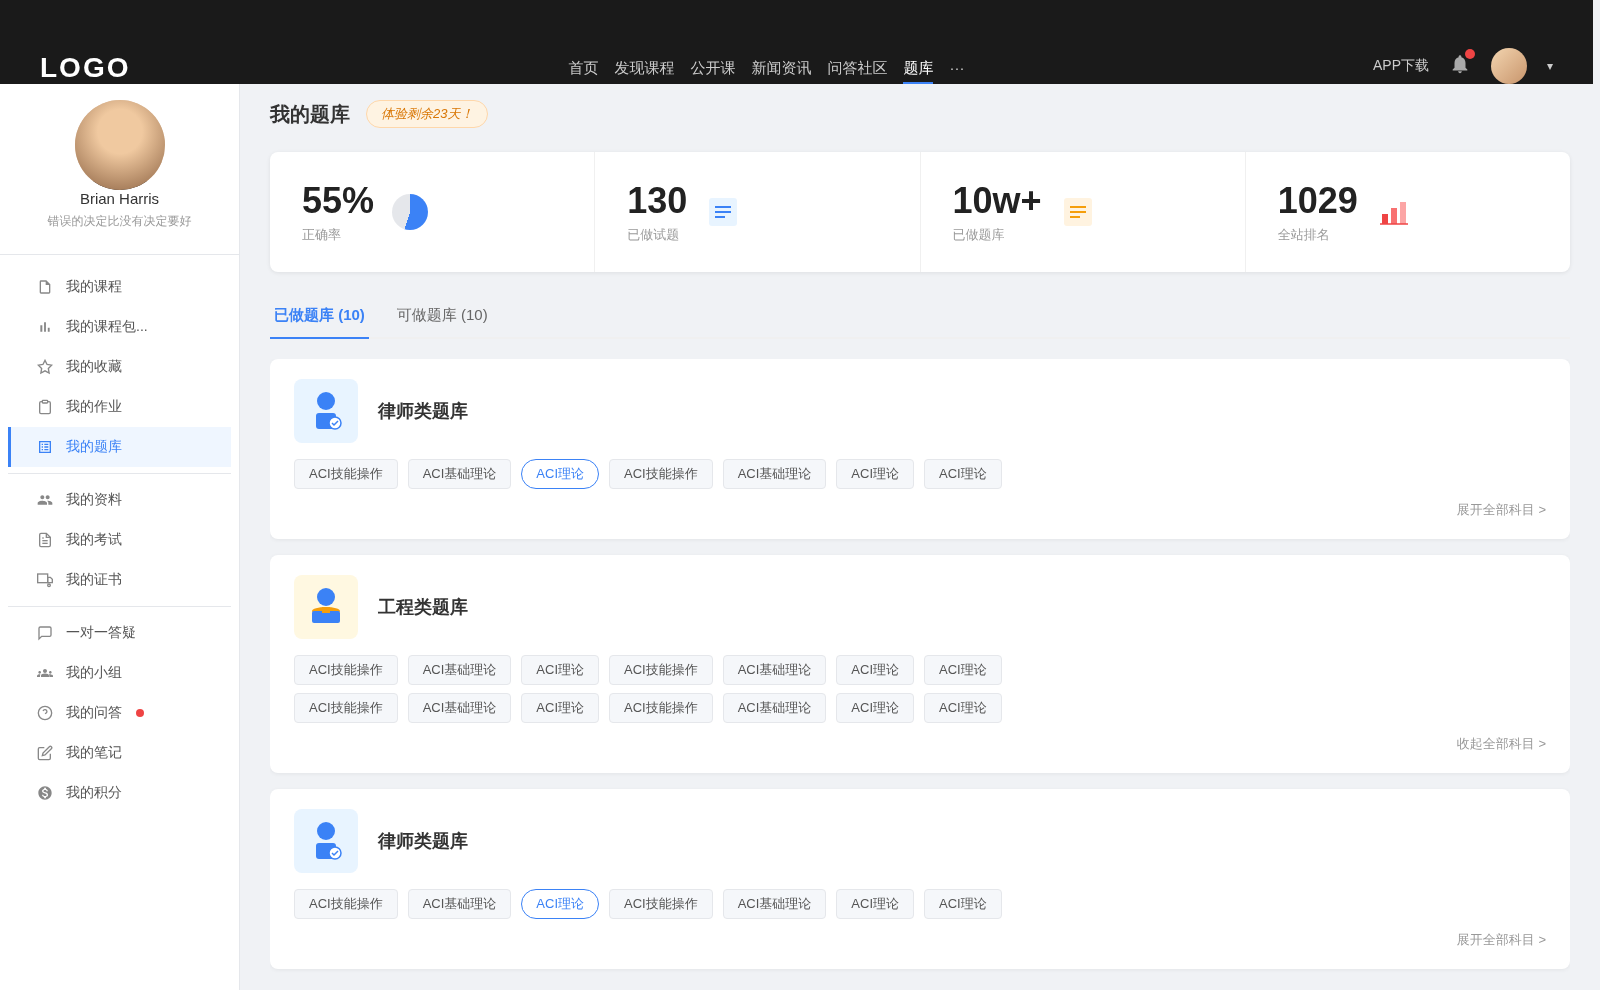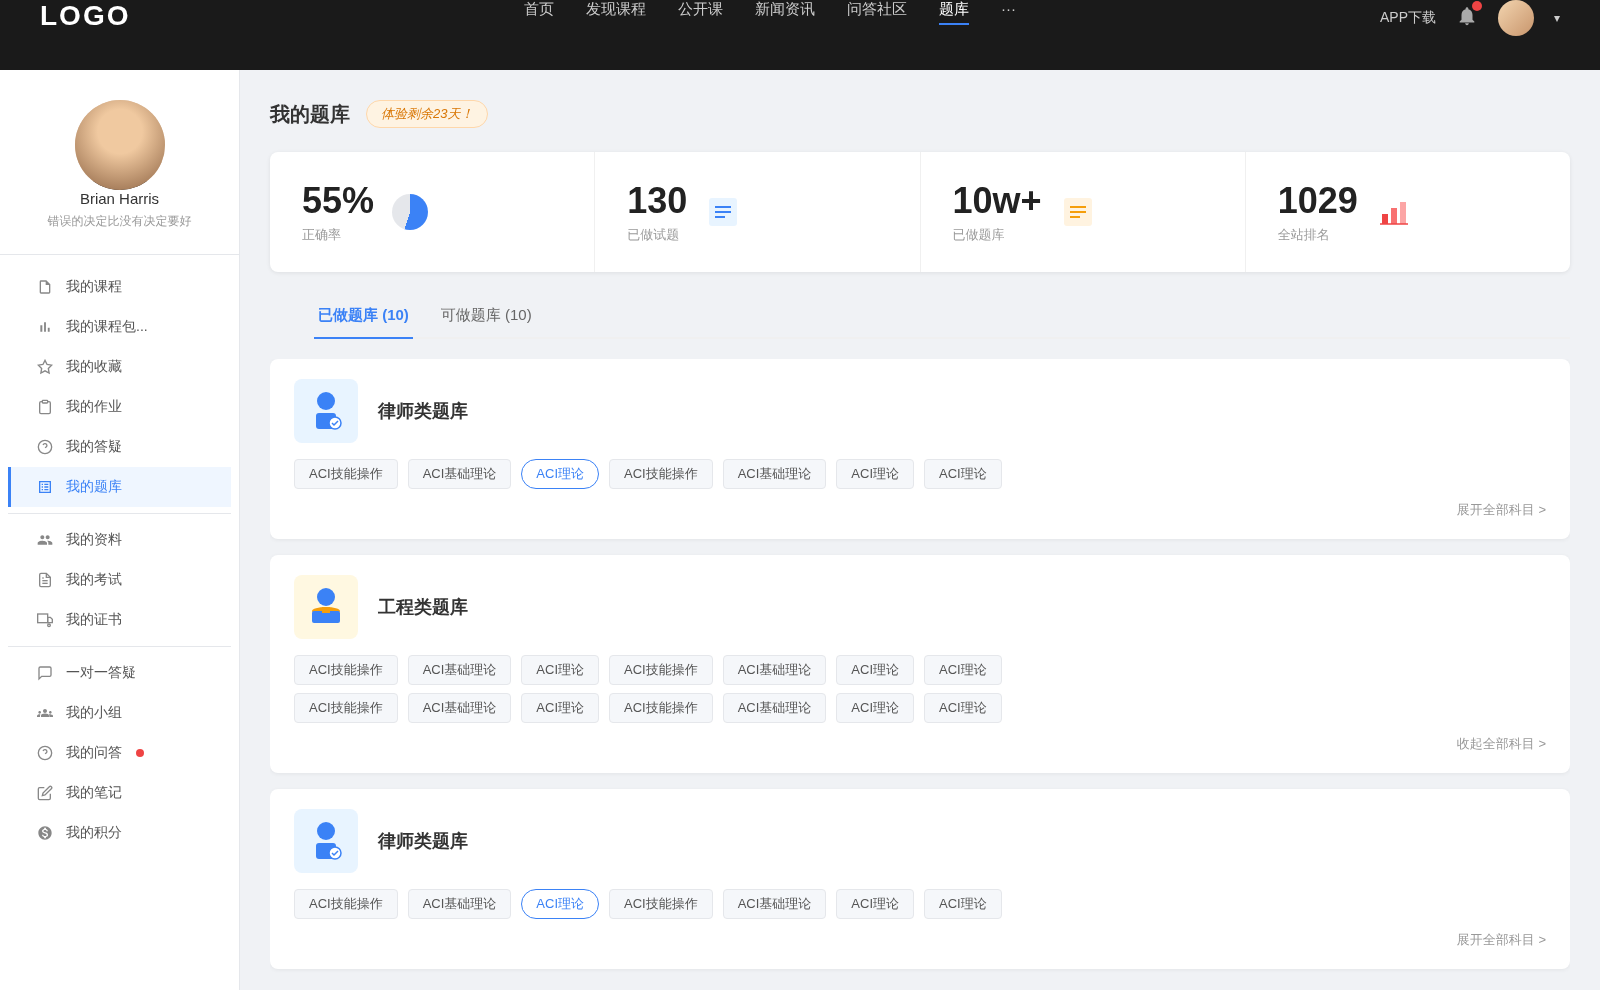--- a/index.html
+++ b/index.html
@@ -1,21 +1,21 @@
 <!DOCTYPE html>
 <html><head>
   <meta charset="utf-8">
   <style>
     * { box-sizing: border-box; margin: 0; padding: 0; }
     body { font-family: -apple-system, BlinkMacSystemFont, 'PingFang SC', 'Microsoft YaHei', sans-serif; background: #f0f2f5; color: #333; }
 
     
-    .header { background: #1a1a1a; height: 70px; display: flex; align-items: flex-start; padding: 0 40px; position: fixed; top: 0; left: 0; right: 0; z-index: 100; }
+    .header { background: #1a1a1a; height: 84px; display: flex; align-items: flex-end; padding: 0 40px; position: fixed; top: 0; left: 0; right: 7px; z-index: 100; }
     .header-logo { color: #fff; font-size: 28px; font-weight: bold; letter-spacing: 2px; min-width: 120px; }
-    .header-nav { display: flex; gap: 32px; flex: 1; justify-content: center; }
+    .header-nav { display: flex; gap: 16px; flex: 1; justify-content: center; }
     .header-nav a { color: #ccc; text-decoration: none; font-size: 15px; cursor: pointer; padding-bottom: 4px; }
     .header-nav a.active { color: #fff; border-bottom: 2px solid #3b82f6; }
     .header-right { display: flex; align-items: center; gap: 20px; }
     .app-download { color: #ccc; font-size: 14px; cursor: pointer; }
     .bell-icon { position: relative; cursor: pointer; }
     .bell-icon svg { fill: #ccc; }
     .bell-badge { position: absolute; top: -4px; right: -4px; background: #ef4444; border-radius: 50%; width: 10px; height: 10px; }
     .dropdown-arrow { color: #ccc; cursor: pointer; font-size: 12px; }
 
     
@@ -40,21 +40,21 @@
 
     
     .stats-row { display: flex; gap: 0; background: #fff; border-radius: 8px; margin-bottom: 24px; overflow: hidden; box-shadow: 0 1px 4px rgba(0,0,0,0.08); }
     .stat-item { flex: 1; padding: 28px 32px; border-right: 1px solid #f0f0f0; display: flex; align-items: center; gap: 16px; }
     .stat-item:last-child { border-right: none; }
     .stat-number { font-size: 36px; font-weight: 700; color: #222; }
     .stat-label { font-size: 13px; color: #999; margin-top: 4px; }
     .stat-icon { width: 40px; height: 40px; display: flex; align-items: center; justify-content: center; }
 
     
-    .tabs-row { display: flex; gap: 24px; margin-bottom: 20px; border-bottom: 2px solid #f0f0f0; margin-left: 44px; }
+    .tabs-row { display: flex; gap: 24px; margin-bottom: 20px; border-bottom: 2px solid #f0f0f0; }
     .tab-item { padding: 10px 4px 12px; font-size: 15px; cursor: pointer; color: #666; position: relative; }
     .tab-item.active { color: #3b82f6; font-weight: 600; }
     .tab-item.active::after { content: ''; position: absolute; bottom: -2px; left: 0; right: 0; height: 2px; background: #3b82f6; }
 
     
     .category-card { background: #fff; border-radius: 8px; margin-bottom: 16px; padding: 20px 24px; box-shadow: 0 1px 4px rgba(0,0,0,0.06); }
     .category-header { display: flex; align-items: center; gap: 20px; margin-bottom: 16px; }
     .category-icon { width: 64px; height: 64px; background: #e8f4ff; border-radius: 8px; display: flex; align-items: center; justify-content: center; flex-shrink: 0; }
     .category-title { font-size: 18px; font-weight: 600; color: #333; }
     .tags-row { display: flex; flex-wrap: wrap; gap: 10px; margin-bottom: 8px; }
@@ -152,30 +152,20 @@
       <div class="sidebar-item">
         <div class="menu-icon">
           <svg width="16" height="16" viewBox="0 0 24 24" fill="none" stroke="#888" stroke-width="2">
               <path d="M16 4h2a2 2 0 0 1 2 2v14a2 2 0 0 1-2 2H6a2 2 0 0 1-2-2V6a2 2 0 0 1 2-2h2"></path>
               <rect x="8" y="2" width="8" height="4" rx="1" ry="1"></rect>
             </svg>
         </div>
         <span>我的作业</span>
       </div>
 
-      <div class="sidebar-item">
-        <div class="menu-icon">
-          <svg width="16" height="16" viewBox="0 0 24 24" fill="none" stroke="#888" stroke-width="2">
-              <circle cx="12" cy="12" r="10"></circle>
-              <path d="M9.09 9a3 3 0 0 1 5.83 1c0 2-3 3-3 3"></path>
-              <line x1="12" y1="17" x2="12.01" y2="17"></line>
-            </svg>
-        </div>
-        <span>我的答疑</span>
-      </div>
 
       <div class="sidebar-item active">
         <div class="menu-icon">
           <svg width="16" height="16" viewBox="0 0 24 24" fill="#3b82f6">
               <path d="M3 3h18v18H3V3zm16 16V5H5v14h14zM11 7h6v2h-6V7zm0 4h6v2h-6v-2zm0 4h6v2h-6v-2zM7 7h2v2H7V7zm0 4h2v2H7v-2zm0 4h2v2H7v-2z"></path>
             </svg>
         </div>
         <span>我的题库</span>
       </div>
 

